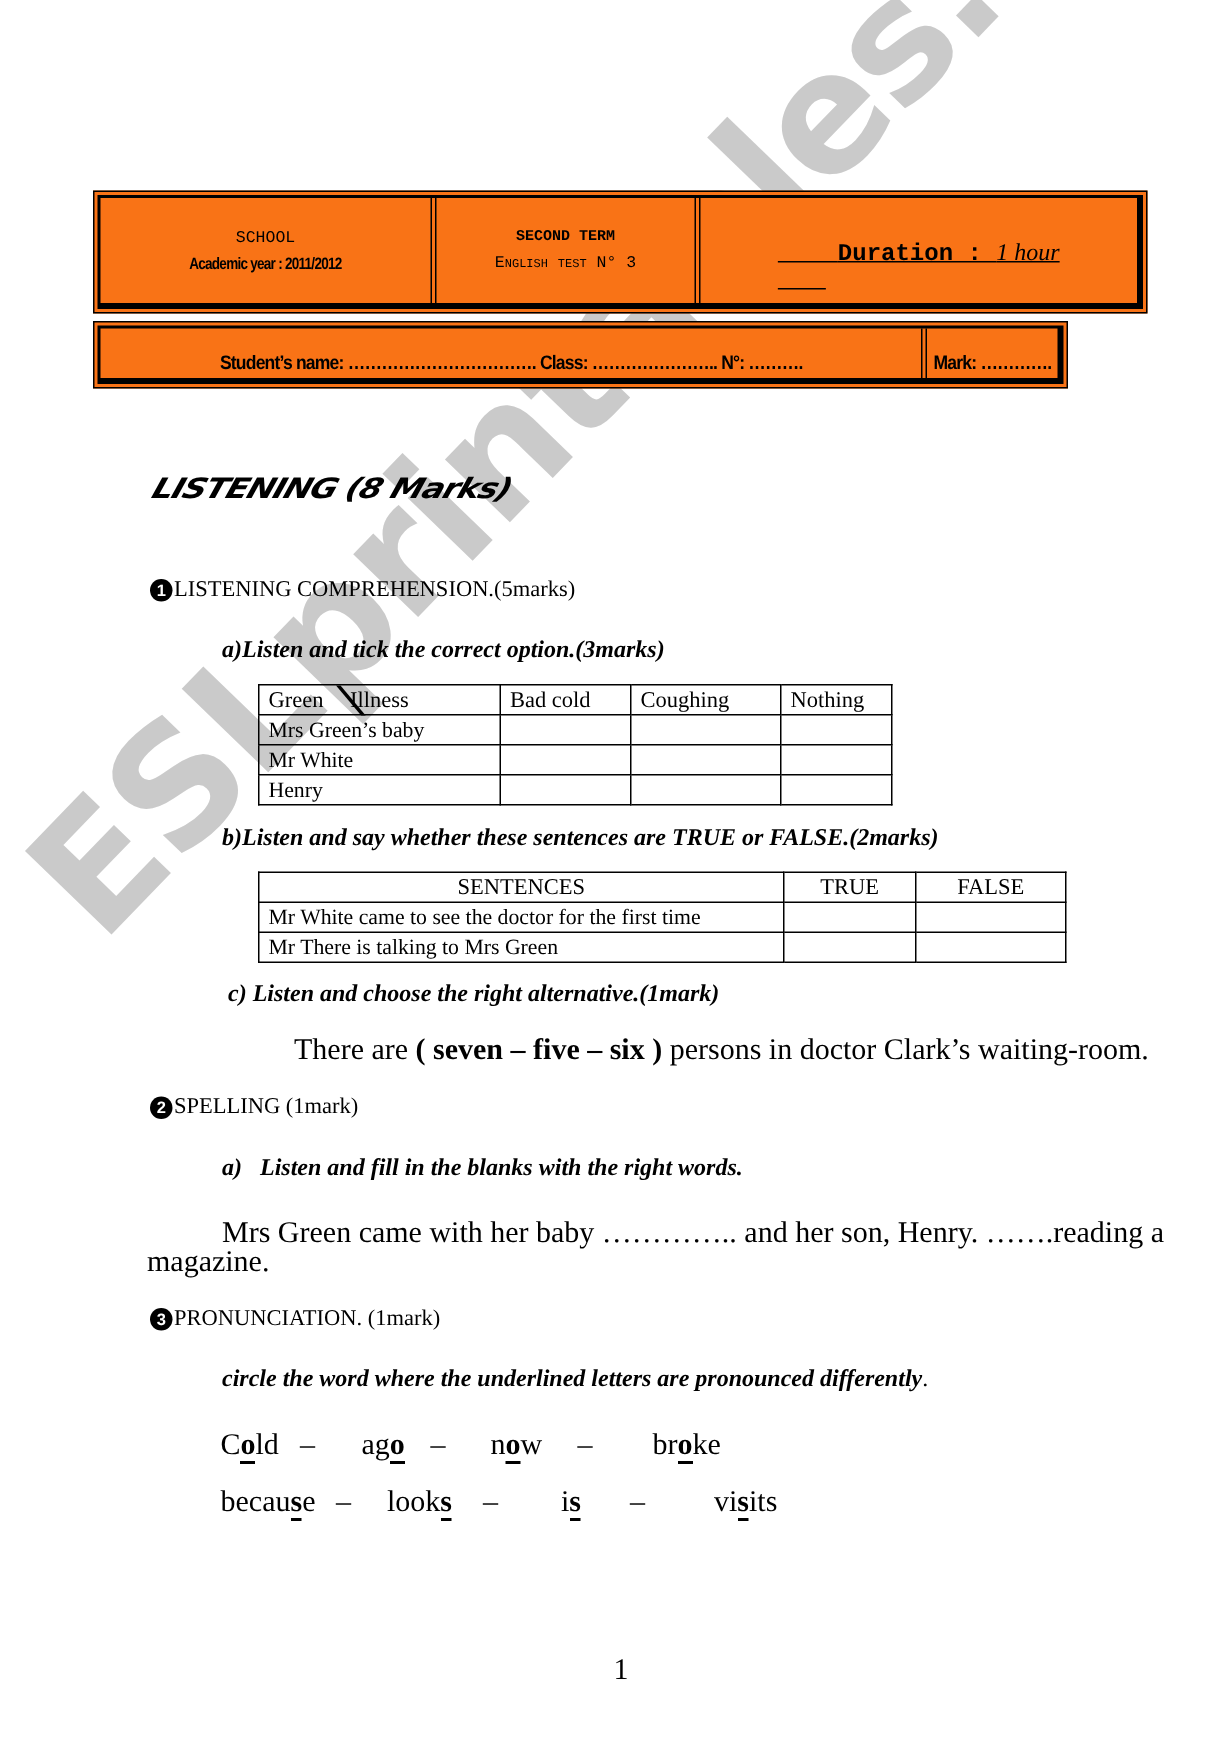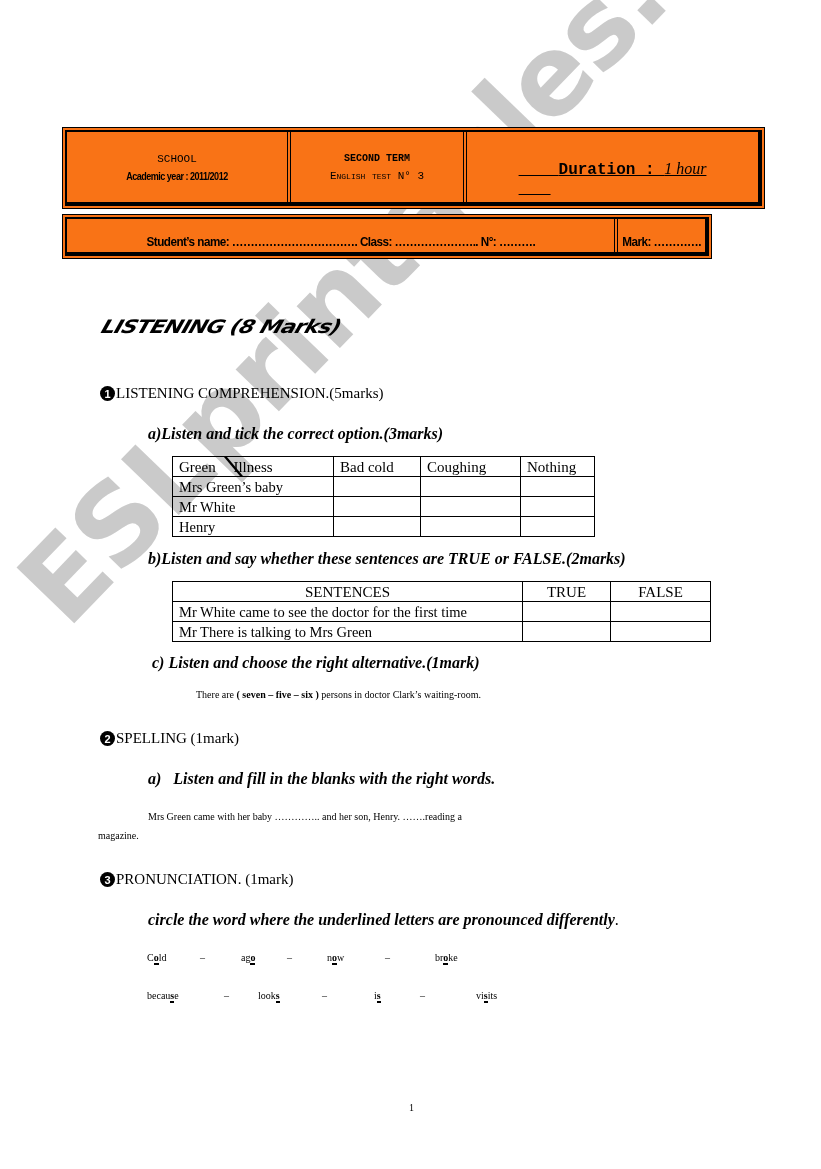--- a/index.html
+++ b/index.html
@@ -18,21 +18,21 @@
   
   .script-title{font-family:"DejaVu Sans",sans-serif;font-style:italic;font-weight:bold;font-size:22px;letter-spacing:-1px;transform:skewX(-18deg) scaleY(0.85);transform-origin:left center;}
   .section-h{font-size:15px;display:flex;align-items:center;}
   .num-badge{display:inline-flex;width:15px;height:15px;border-radius:50%;background:#000;color:#fff;font-size:11px;font-weight:bold;font-family:"Liberation Sans",sans-serif;align-items:center;justify-content:center;margin-right:1px;}
   .task{font-style:italic;font-weight:bold;font-size:16px;}
   table.grid{border-collapse:collapse;position:absolute;font-size:14.5px;}
   table.grid td{border:1px solid #000;padding:0 6px;height:19px;line-height:18px;}
   table.grid td.hd{font-family:"Liberation Serif",serif;font-size:15px;}
   .diag{position:relative;}
   .diag-line{position:absolute;left:51px;top:0;width:3px;height:20px;background:#000;transform:skewX(40deg);transform-origin:top;}
-  .para{font-size:10px;}
+  .para{font-size:20px;}
   u.ul{text-decoration:none;border-bottom:2px solid #000;font-weight:bold;padding-bottom:0;}
   .wm{position:absolute;left:40px;top:540px;font-family:"DejaVu Sans",sans-serif;font-weight:bold;font-size:110px;color:#c8c8c8;transform:rotate(-46deg);transform-origin:left center;white-space:nowrap;letter-spacing:-2px;z-index:0;opacity:0.95;}
   .content{position:relative;z-index:1;}
 </style>
 </head>
 <body>
 
 <div class="wm">ESLprintables.com</div>
 
 <div class="content">

